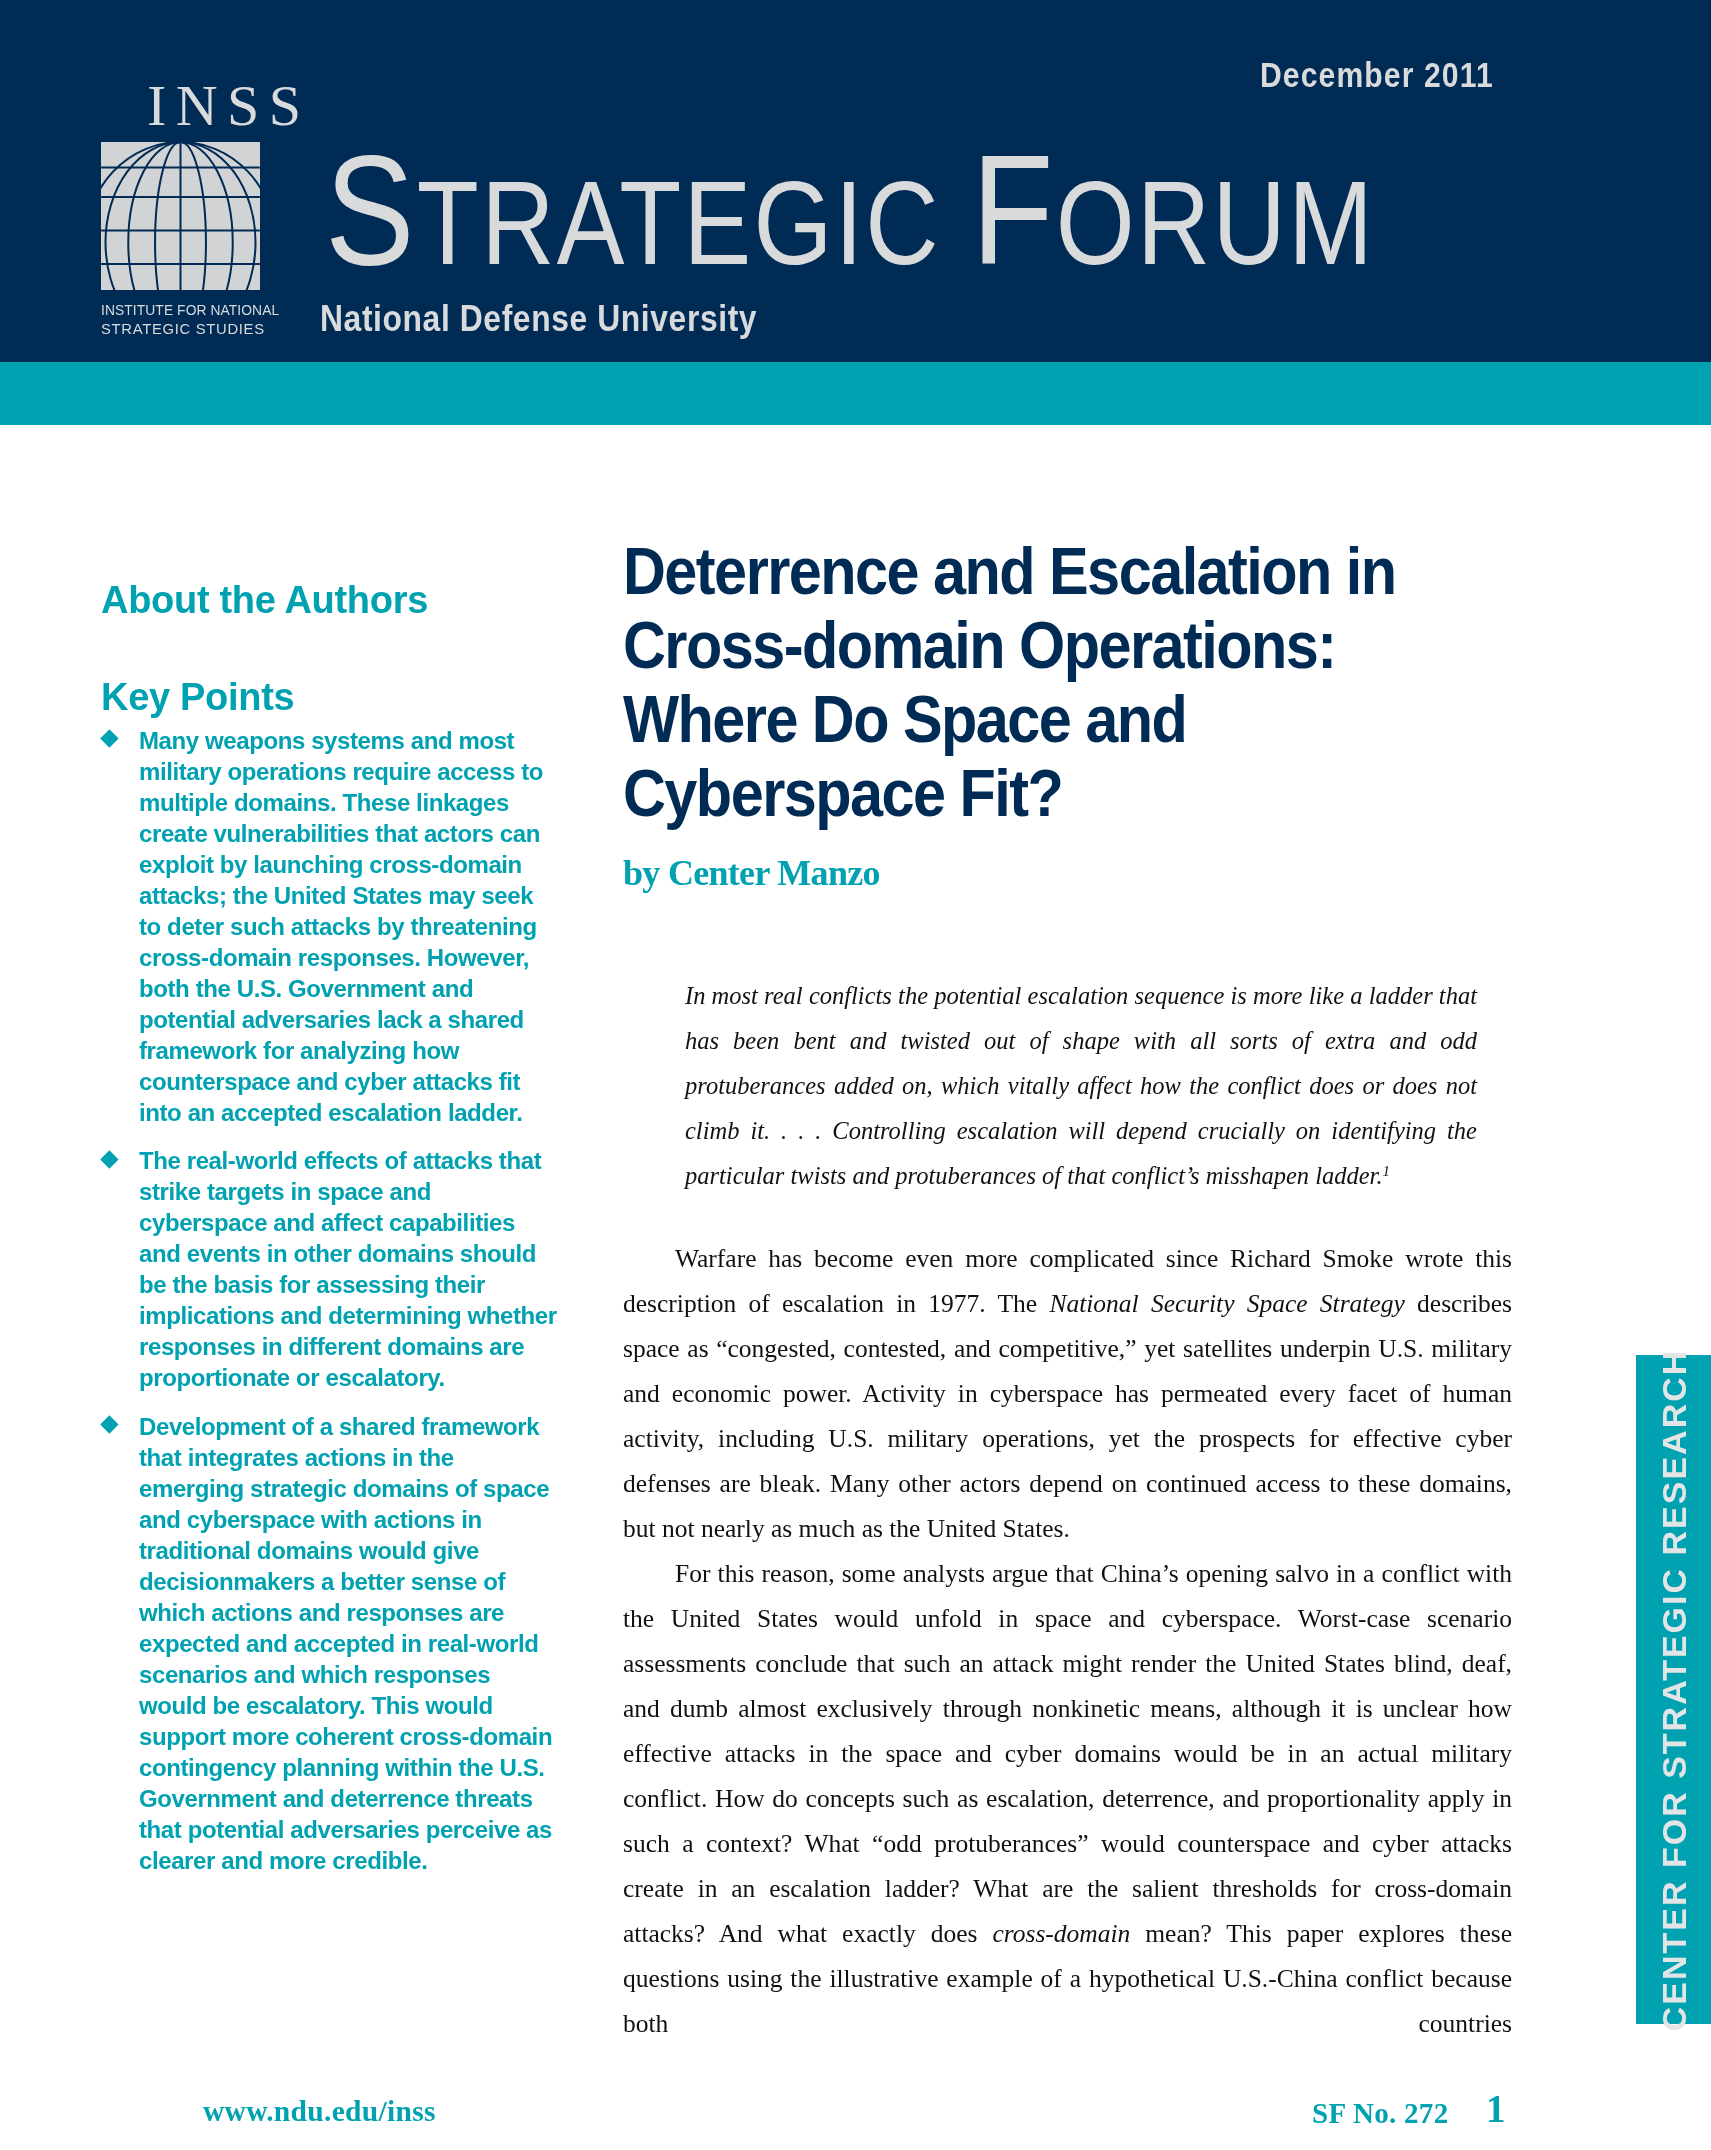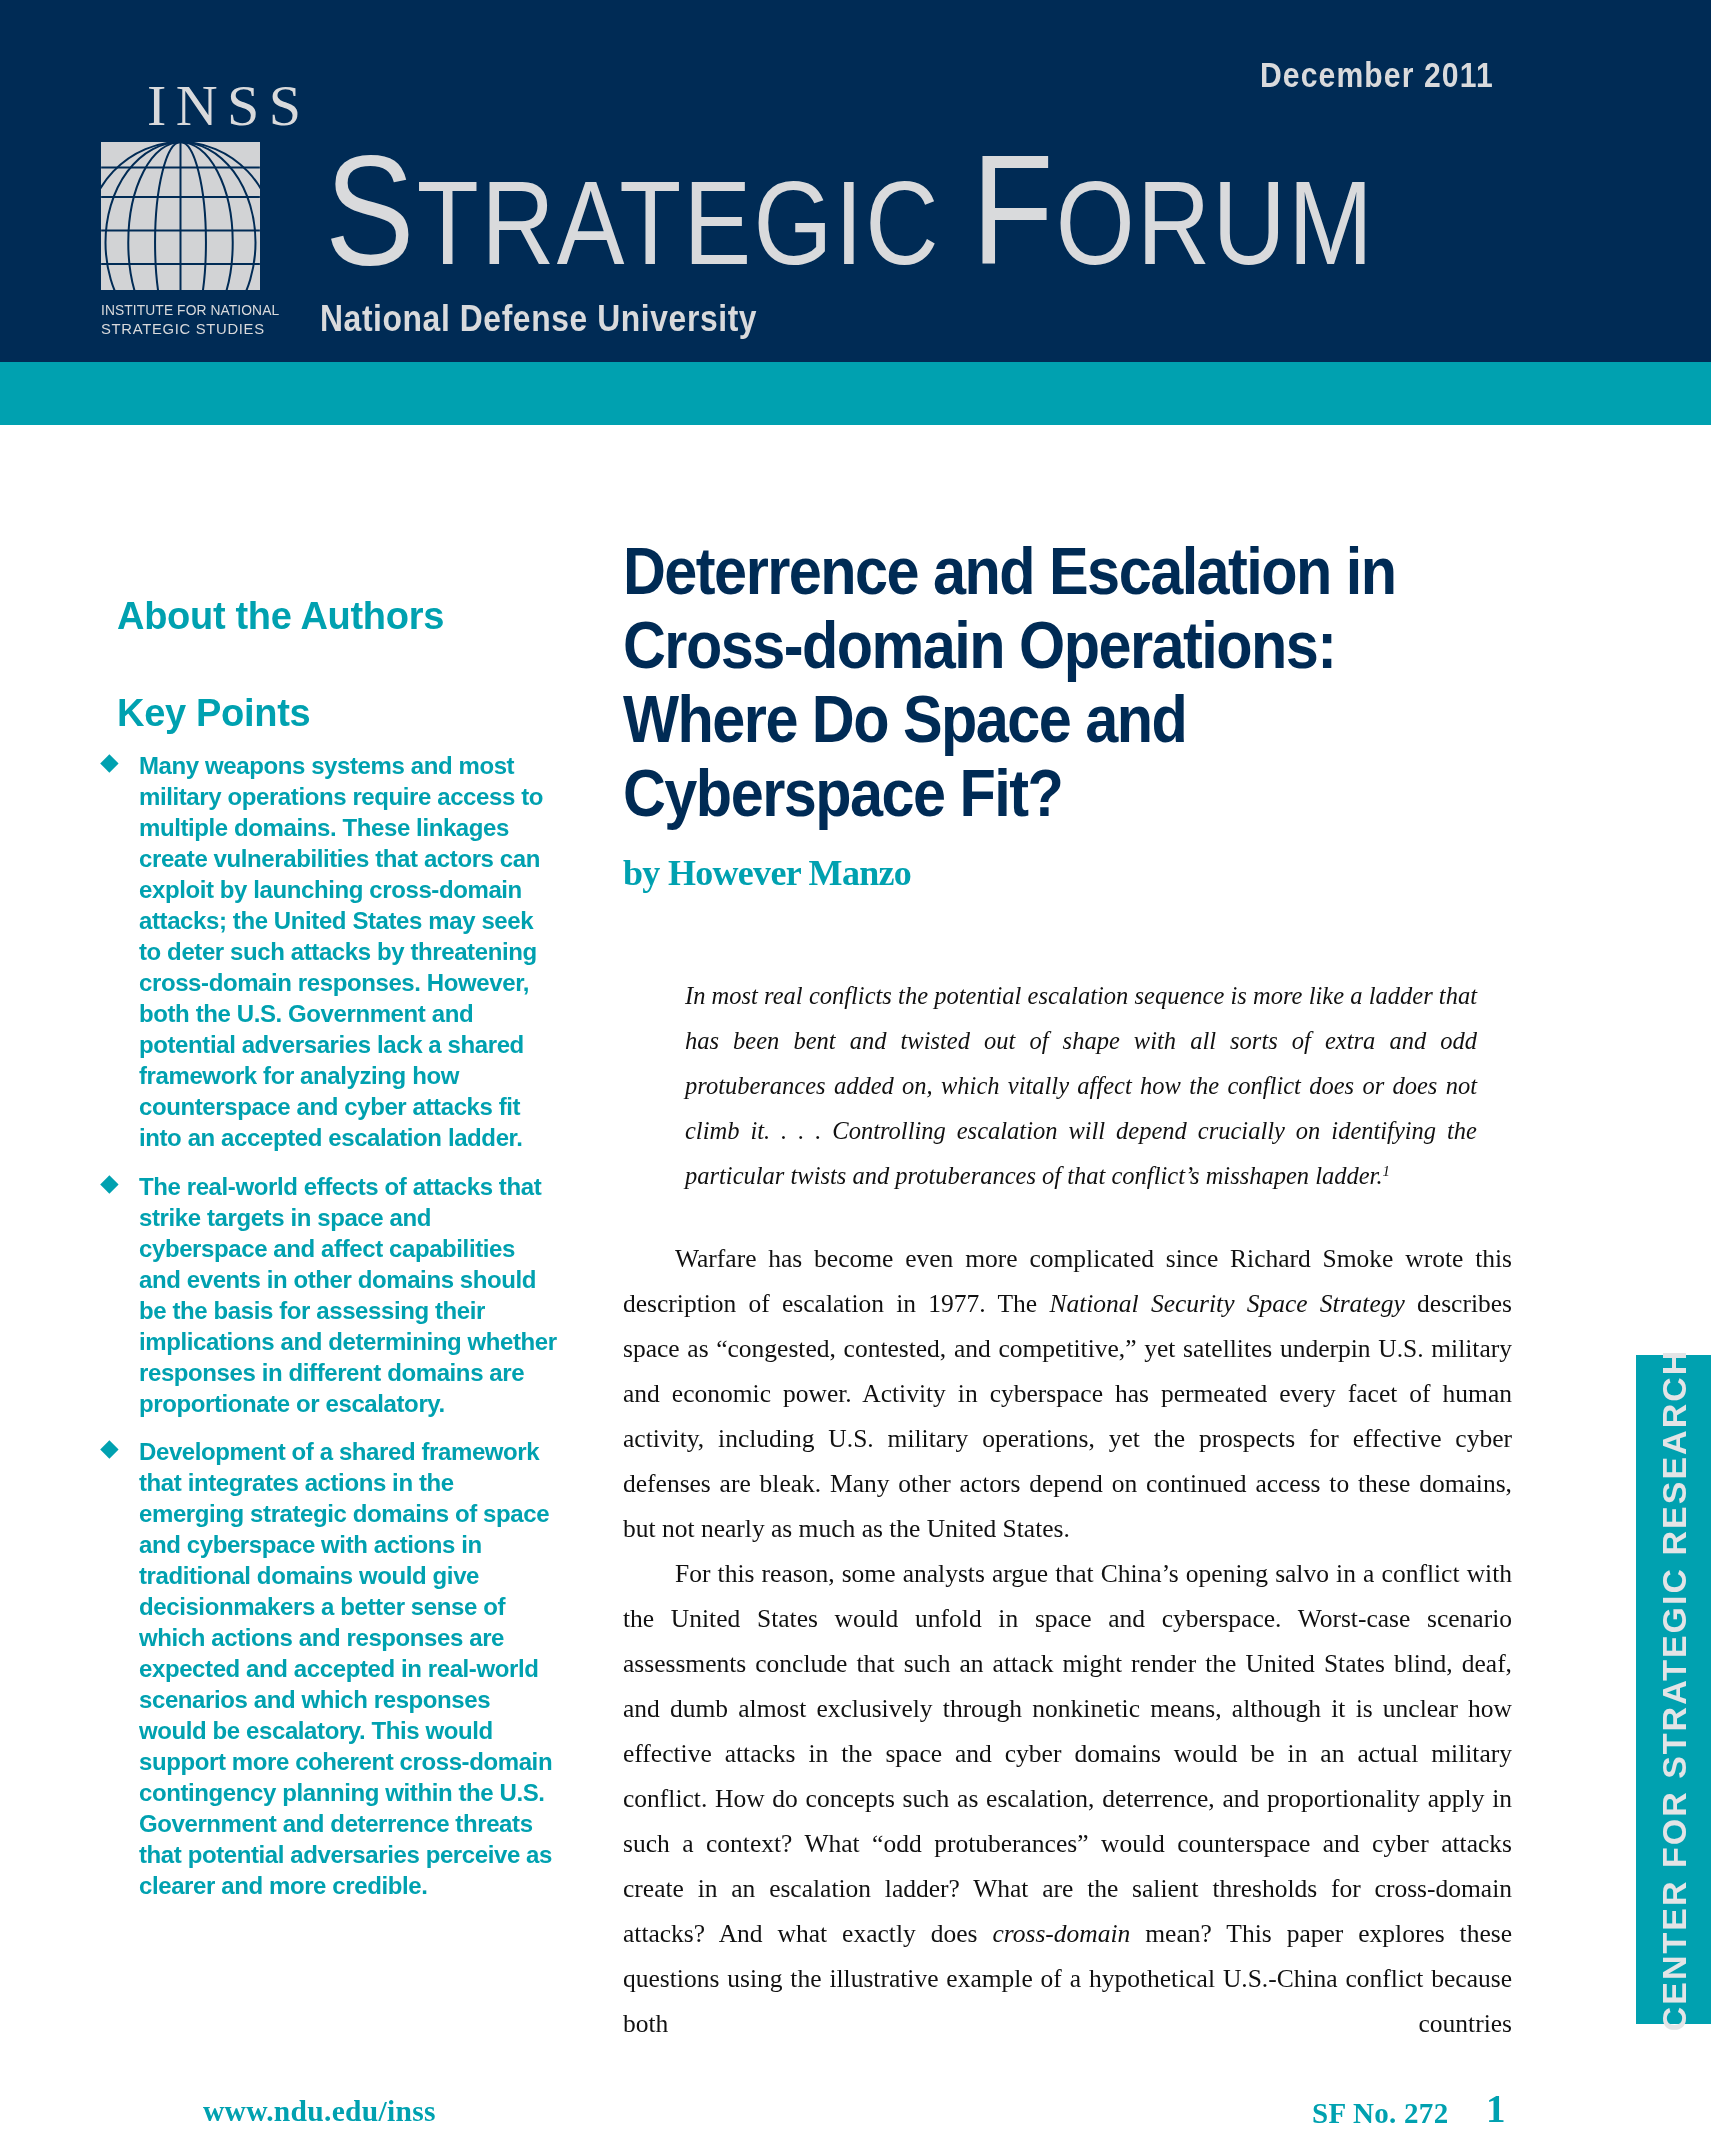--- a/index.html
+++ b/index.html
@@ -40,21 +40,21 @@
     transform: scaleX(0.86); transform-origin: left top; letter-spacing: 0.7px;
   }
   .issue-date {
     left: 1260px; top: 56px; font-family: "Liberation Sans", sans-serif; font-weight: bold;
     font-size: 35px; line-height: 38px; color: #d9dadc; white-space: nowrap;
     transform: scaleX(0.86); transform-origin: left top; letter-spacing: 1.3px;
   }
 
   
   .side { left: 101px; top: 579px; width: 456px; color: #00a1b0; font-family: "Liberation Sans", sans-serif; font-weight: bold; }
-  .side h2 { margin: 16px; font-size: 38px; line-height: 42px; letter-spacing: -0.3px; }
+  .side h2 { margin: 0; font-size: 38px; line-height: 42px; letter-spacing: -0.3px; }
   .about-text { margin: 5.4px 0 0 0; font-size: 24px; line-height: 25px; letter-spacing: -0.4px; }
   .kp-heading { margin-top: 55px !important; }
   .kp-list { list-style: none; margin: 6.7px 0 0 0; padding: 0; }
   .kp-item { position: relative; padding-left: 38px; font-size: 24px; line-height: 31px; letter-spacing: -0.4px; margin-bottom: 17.5px; }
   .kp-diamond {
     position: absolute; left: 2px; top: 7.4px; width: 12.8px; height: 12.8px;
     background: #00a1b0; transform: rotate(45deg);
   }
 
   
@@ -159,21 +159,21 @@
     <li class="kp-item">
       <span class="kp-diamond"></span>
       <span>Development of a shared framework that integrates actions in the emerging strategic domains of space and cyberspace with actions in traditional domains would give decisionmakers a better sense of which actions and responses are expected and accepted in real-world scenarios and which responses would be escalatory. This would support more coherent cross-domain contingency planning within the U.S. Government and deterrence threats that potential adversaries perceive as clearer and more credible.</span>
     </li>
   </ul>
 </div>
 
 <div class="abs article">
   <h1 class="article-title">Deterrence and Escalation in Cross-domain Operations: Where Do Space and Cyberspace Fit?</h1>
 </div>
-<div class="byline">by However Manzo</div>
+<div class="byline">by Center Manzo</div>
 
 <p class="epigraph"><span>In most real conflicts the potential escalation sequence is more like a ladder that has been bent and twisted out of shape with all sorts of extra and odd protuberances added on, which vitally affect how the conflict does or does not climb it. . . . Controlling escalation will depend crucially on identifying the particular twists and protuberances of that conflict’s misshapen ladder.</span><sup>1</sup></p>
 
 <div class="body-text">
   <p class="first"><span>Warfare has become even more complicated since Richard Smoke wrote this description of escalation in 1977. The </span><em>National Security Space Strategy</em><span> describes space as “congested, contested, and competitive,” yet satellites underpin U.S. military and economic power. Activity in cyberspace has permeated every facet of human activity, including U.S. military operations, yet the prospects for effective cyber defenses are bleak. Many other actors depend on continued access to these domains, but not nearly as much as the United States.</span></p>
   <p><span>For this reason, some analysts argue that China’s opening salvo in a conflict with the United States would unfold in space and cyberspace. Worst-case scenario assessments conclude that such an attack might render the United States blind, deaf, and dumb almost exclusively through nonkinetic means, although it is unclear how effective attacks in the space and cyber domains would be in an actual military conflict. How do concepts such as escalation, deterrence, and proportionality apply in such a context? What “odd protuberances” would counterspace and cyber attacks create in an escalation ladder? What are the salient thresholds for cross-domain attacks? And what exactly does </span><em>cross-domain</em><span> mean? This paper explores these questions using the illustrative example of a hypothetical U.S.-China conflict because both countries</span></p>
 </div>
 
 <div class="abs csr-tab">
   <span class="csr-tab-label">CENTER FOR STRATEGIC RESEARCH</span>

